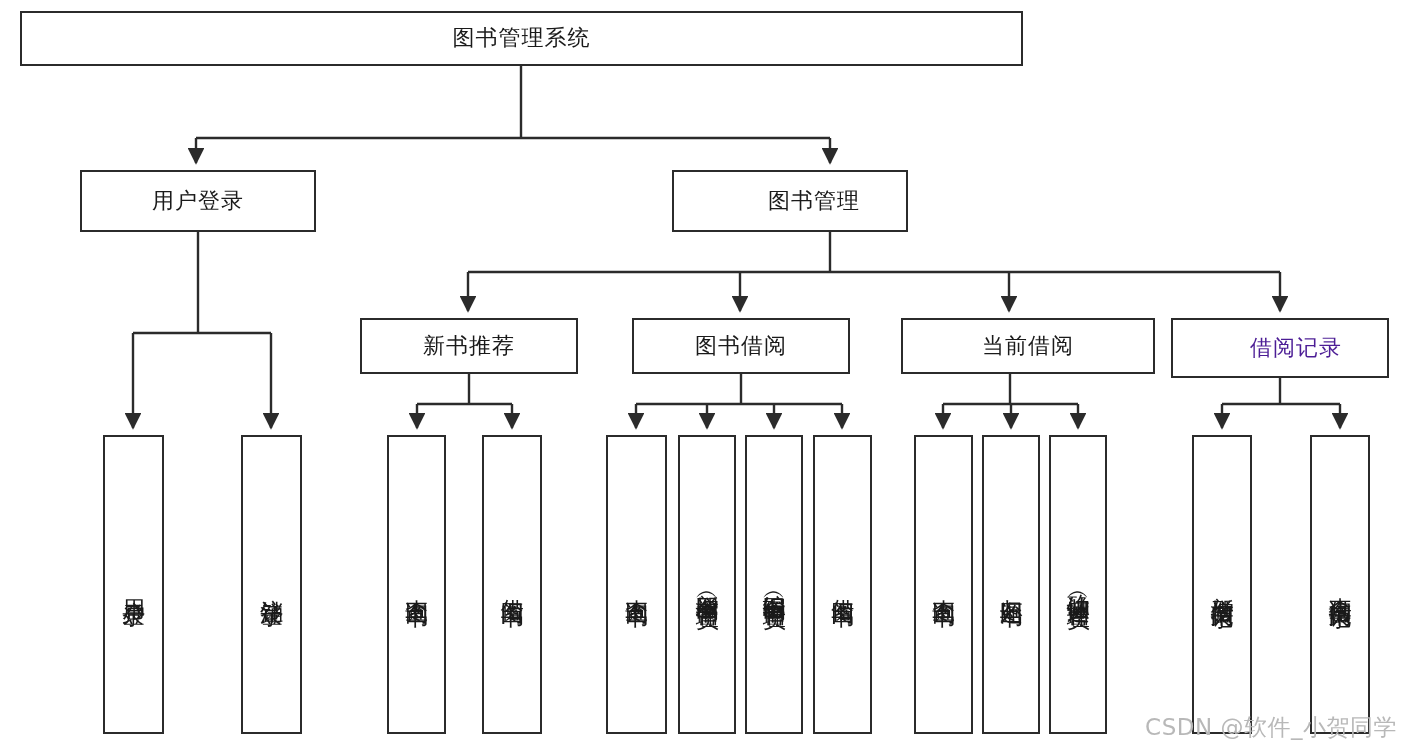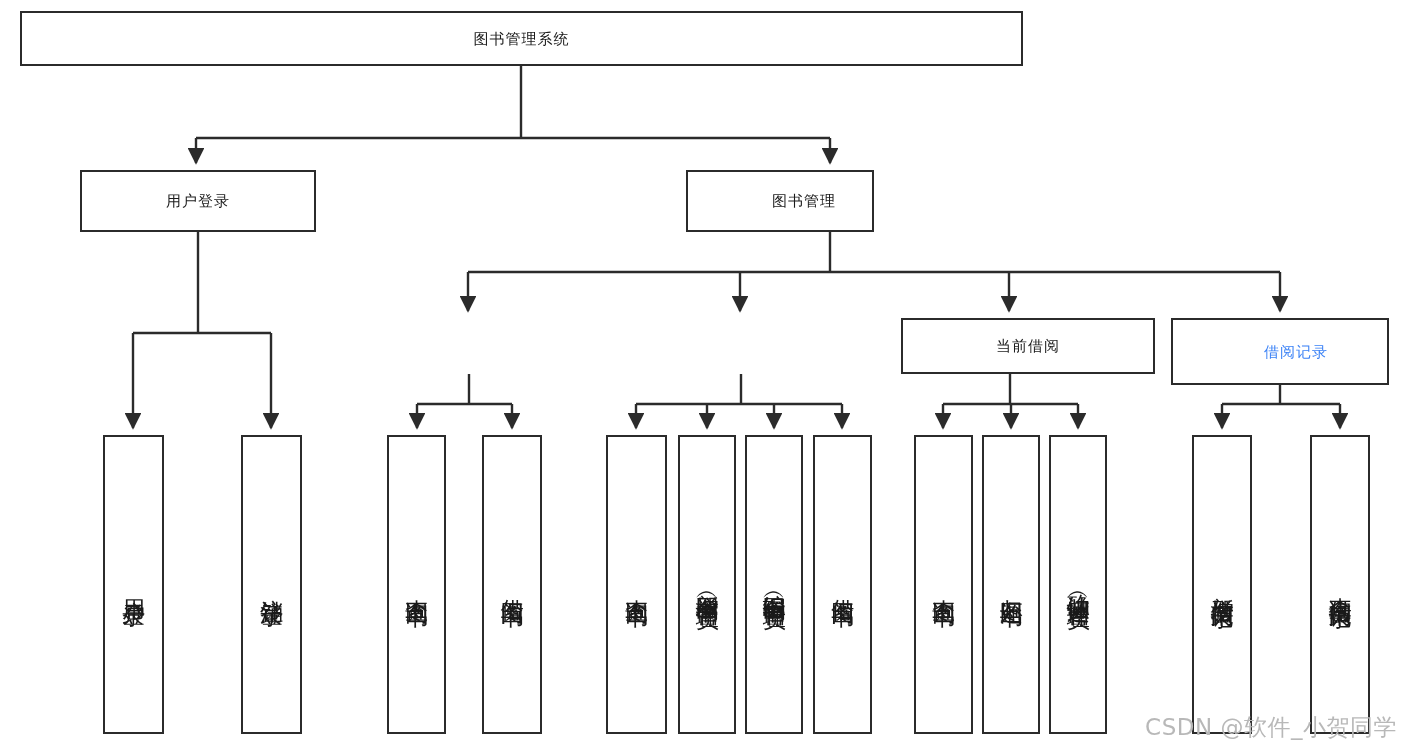--- a/index.html
+++ b/index.html
@@ -30,21 +30,21 @@
     position: absolute;
     box-sizing: border-box;
     border: 2px solid #2b2b2b;
     background: #ffffff;
     display: flex;
     align-items: center;
     justify-content: center;
     color: #1a1a1a;
   }
   .node.horiz {
-    font-size: 15px;
+    font-size: 22px;
     letter-spacing: 1px;
     line-height: 1.2;
   }
   .node.vert {
     writing-mode: vertical-rl;
     text-orientation: upright;
     font-size: 23px;
     line-height: 1.28;
     letter-spacing: 2px;
     padding: 4px 0;
@@ -132,28 +132,34 @@
     </g>
   </svg>
 
   <div class="node horiz" id="n-root" style="left: 20px; top: 11px; width: 1003px; height: 55px; border-color: rgb(43, 43, 43); background: rgb(255, 255, 255); color: rgb(26, 26, 26);">
     <span>图书管理系统</span>
   </div>
 
   <div class="node horiz" id="n-l1-0" style="left: 80px; top: 170px; width: 236px; height: 62px; border-color: rgb(43, 43, 43); background: rgb(255, 255, 255); color: rgb(26, 26, 26);">
     <span>用户登录</span>
   </div>
-  <div class="node horiz" id="n-l1-1" style="left: 686px; top: 170px; width: 188px; height: 62px; border-color: rgb(43, 43, 43); background: rgb(255, 255, 255); color: rgb(26, 26, 26); padding-left: 48px;">
+  <div class="node horiz" id="n-l1-1" style="left: 672px; top: 170px; width: 236px; height: 62px; border-color: rgb(43, 43, 43); background: rgb(255, 255, 255); color: rgb(26, 26, 26); padding-left: 48px;">
     <span>图书管理</span>
   </div>
 
+  <div class="node horiz" id="n-l2-0" style="left: 360px; top: 318px; width: 218px; height: 56px; border-color: rgb(43, 43, 43); background: rgb(255, 255, 255); color: rgb(26, 26, 26);">
+    <span>新书推荐</span>
+  </div>
+  <div class="node horiz" id="n-l2-1" style="left: 632px; top: 318px; width: 218px; height: 56px; border-color: rgb(43, 43, 43); background: rgb(255, 255, 255); color: rgb(26, 26, 26);">
+    <span>图书借阅</span>
+  </div>
   <div class="node horiz" id="n-l2-2" style="left: 901px; top: 318px; width: 254px; height: 56px; border-color: rgb(43, 43, 43); background: rgb(255, 255, 255); color: rgb(26, 26, 26);">
     <span>当前借阅</span>
   </div>
-  <div class="node horiz" id="n-l2-3" style="left: 1171px; top: 318px; width: 218px; height: 67px; border-color: rgb(43, 43, 43); background: rgb(255, 255, 255); color: #3b82f6; padding-left: 32px;">
+  <div class="node horiz" id="n-l2-3" style="left: 1171px; top: 318px; width: 218px; height: 60px; border-color: rgb(43, 43, 43); background: rgb(255, 255, 255); color: #4c1d95; padding-left: 32px;">
     <span>借阅记录</span>
   </div>
 
   <div class="node vert" id="n-leaf-0" style="left: 103px; top: 435px; width: 61px; height: 299px; border-color: rgb(43, 43, 43); background: rgb(255, 255, 255); color: rgb(26, 26, 26);">
     <span class="vtext">用户登录</span>
   </div>
   <div class="node vert" id="n-leaf-1" style="left: 241px; top: 435px; width: 61px; height: 299px; border-color: rgb(43, 43, 43); background: rgb(255, 255, 255); color: rgb(26, 26, 26);">
     <span class="vtext">注销登录</span>
   </div>
   <div class="node vert" id="n-leaf-2" style="left: 387px; top: 435px; width: 59px; height: 299px; border-color: rgb(43, 43, 43); background: rgb(255, 255, 255); color: rgb(26, 26, 26);">

